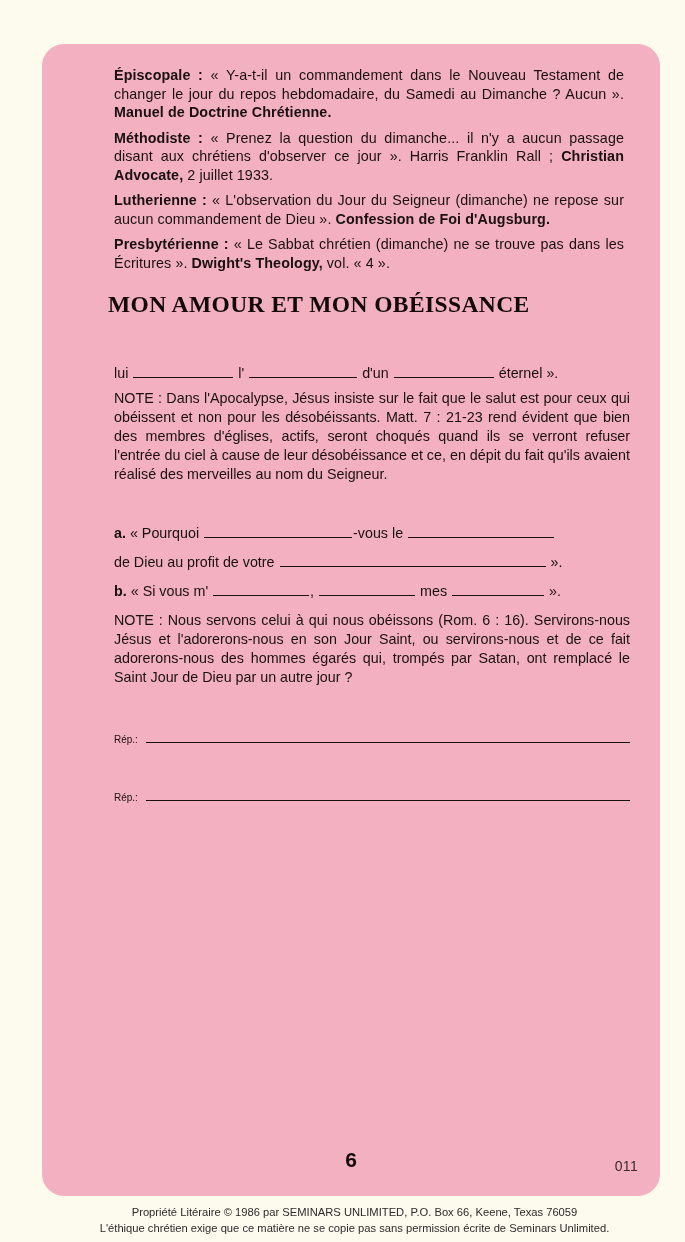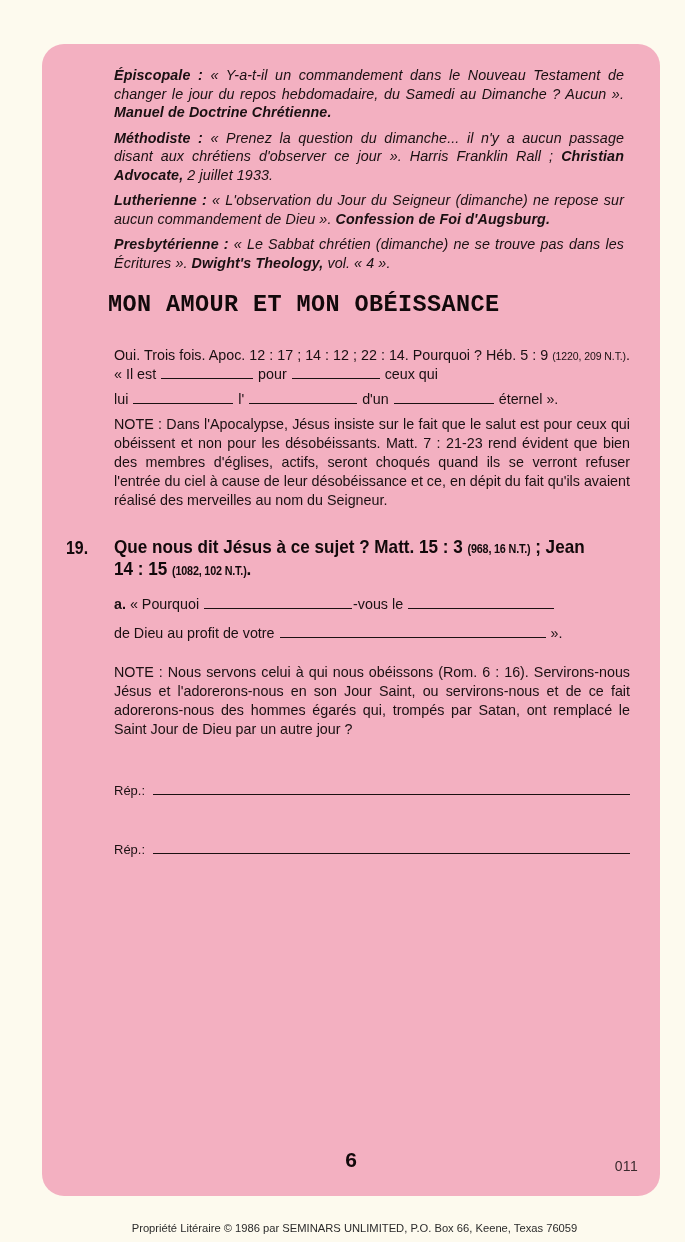--- a/index.html
+++ b/index.html
@@ -32,35 +32,34 @@
 
   
   .quotes {
     margin: 8px 0 0 56px;
     width: 510px;
     font-size: 14.3px;
     line-height: 1.295;
     color: #1a1012;
     text-align: justify;
     letter-spacing: .1px;
-    font-style: italic;
   }
   .quotes p { margin: 0 0 7px 0; }
   .quotes p:last-child { margin-bottom: 8px; }
   .q-name { font-weight: bold; }
   .q-src  { font-weight: bold; }
 
   
   .section-title {
-    margin: 19px 0 14px 50px;
+    margin: 19px 0 26px 50px;
     font-size: 23.5px;
     font-weight: bold;
     letter-spacing: .4px;
     color: #12090b;
-    font-family: Liberation Mono, monospace;
+    font-family: Liberation Serif, serif;
   }
 
   
   .qrow {
     display: flex;
     margin: 0 0 0 8px;
     width: 586px;
   }
   .qnum {
     flex: 0 0 48px;
@@ -114,21 +113,21 @@
     height: 13px;
     margin: 0 1px;
   }
   .sublabel { font-weight: bold; }
 
   .repline {
     margin-left: 56px;
     width: 516px;
     display: flex;
     align-items: baseline;
-    font-size: 13px;
+    font-size: 10px;
     color: #1a1012;
   }
   .repline .rl {
     flex: 1 1 auto;
     border-bottom: 1.6px solid #1a1012;
     margin-left: 8px;
     height: 12px;
   }
 
   
@@ -177,41 +176,37 @@
 
         <p><span class="q-name">Presbytérienne :</span><span> « Le Sabbat chrétien (dimanche) ne se trouve pas dans les Écritures ». </span><span class="q-src">Dwight's Theology,</span><span> vol. « 4 ».</span></p>
       </div>
 
       <div class="section-title">MON AMOUR ET MON OBÉISSANCE</div>
 
 
       <div class="spacer-14"></div>
 
       <div class="body">
-        <p><span>Oui. Trois fois. Apoc. 12 : 17 ; 14 : 12 ; 22 : 14. Pourquoi ? Héb. 5 : 9</span> <span class="tinyref">(1220, 209 N.T.)</span><span>. « Il est</span> <span class="bl" style="width:92px"></span> <span>pour</span> <span class="bl" style="width:88px"></span> <span>ceux qui</span></p>
         <div class="spacer-6"></div>
         <p><span>lui</span> <span class="bl" style="width:100px"></span> <span>l'</span> <span class="bl" style="width:108px"></span> <span>d'un</span> <span class="bl" style="width:100px"></span> <span>éternel ».</span></p>
         <div class="spacer-6"></div>
         <p>NOTE : Dans l'Apocalypse, Jésus insiste sur le fait que le salut est pour ceux qui obéissent et non pour les désobéissants. Matt. 7 : 21-23 rend évident que bien des membres d'églises, actifs, seront choqués quand ils se verront refuser l'entrée du ciel à cause de leur désobéissance et ce, en dépit du fait qu'ils avaient réalisé des merveilles au nom du Seigneur.</p>
       </div>
 
       <div class="spacer-26"></div>
 
-      <div class="qrow">
-        <div class="qnum">19.</div>
-        <div class="qtext"><span>Que nous dit Jésus à ce sujet ? Matt. 15 : 3</span> <span class="ref-small">(968, 16 N.T.)</span><span> ; Jean 14 : 15</span> <span class="ref-small">(1082, 102 N.T.)</span><span>.</span></div>
-      </div>
 
       <div class="spacer-14"></div>
 
       <div class="body">
         <p><span class="sublabel">a.</span> <span>« Pourquoi</span> <span class="bl" style="width:148px"></span><span>-vous le</span> <span class="bl" style="width:146px"></span></p>
         <div class="spacer-10"></div>
         <p><span>de Dieu au profit de votre</span> <span class="bl" style="width:266px"></span> <span>».</span></p>
         <div class="spacer-10"></div>
+        <p><span class="sublabel">b.</span> <span>« Si vous m'</span> <span class="bl" style="width:96px"></span><span>,</span> <span class="bl" style="width:96px"></span> <span>mes</span> <span class="bl" style="width:92px"></span> <span>».</span></p>
         <div class="spacer-10"></div>
         <p>NOTE : Nous servons celui à qui nous obéissons (Rom. 6 : 16). Servirons-nous Jésus et l'adorerons-nous en son Jour Saint, ou servirons-nous et de ce fait adorerons-nous des hommes égarés qui, trompés par Satan, ont remplacé le Saint Jour de Dieu par un autre jour ?</p>
       </div>
 
       <div class="spacer-26"></div>
 
 
       <div class="spacer-18"></div>
 
       <div class="repline">
@@ -230,15 +225,16 @@
       </div>
 
     </div>
 
     <div class="pagenum">6</div>
     <div class="formcode">011</div>
   </div>
 
   <div id="colophon">
     <div>Propriété Litéraire © 1986 par SEMINARS UNLIMITED, P.O. Box 66, Keene, Texas   76059</div>
+    <div>L'éthique chrétien exige que ce matière ne se copie pas sans permission écrite de Seminars Unlimited.</div>
   </div>
 
 </div>
 
 </body></html>

